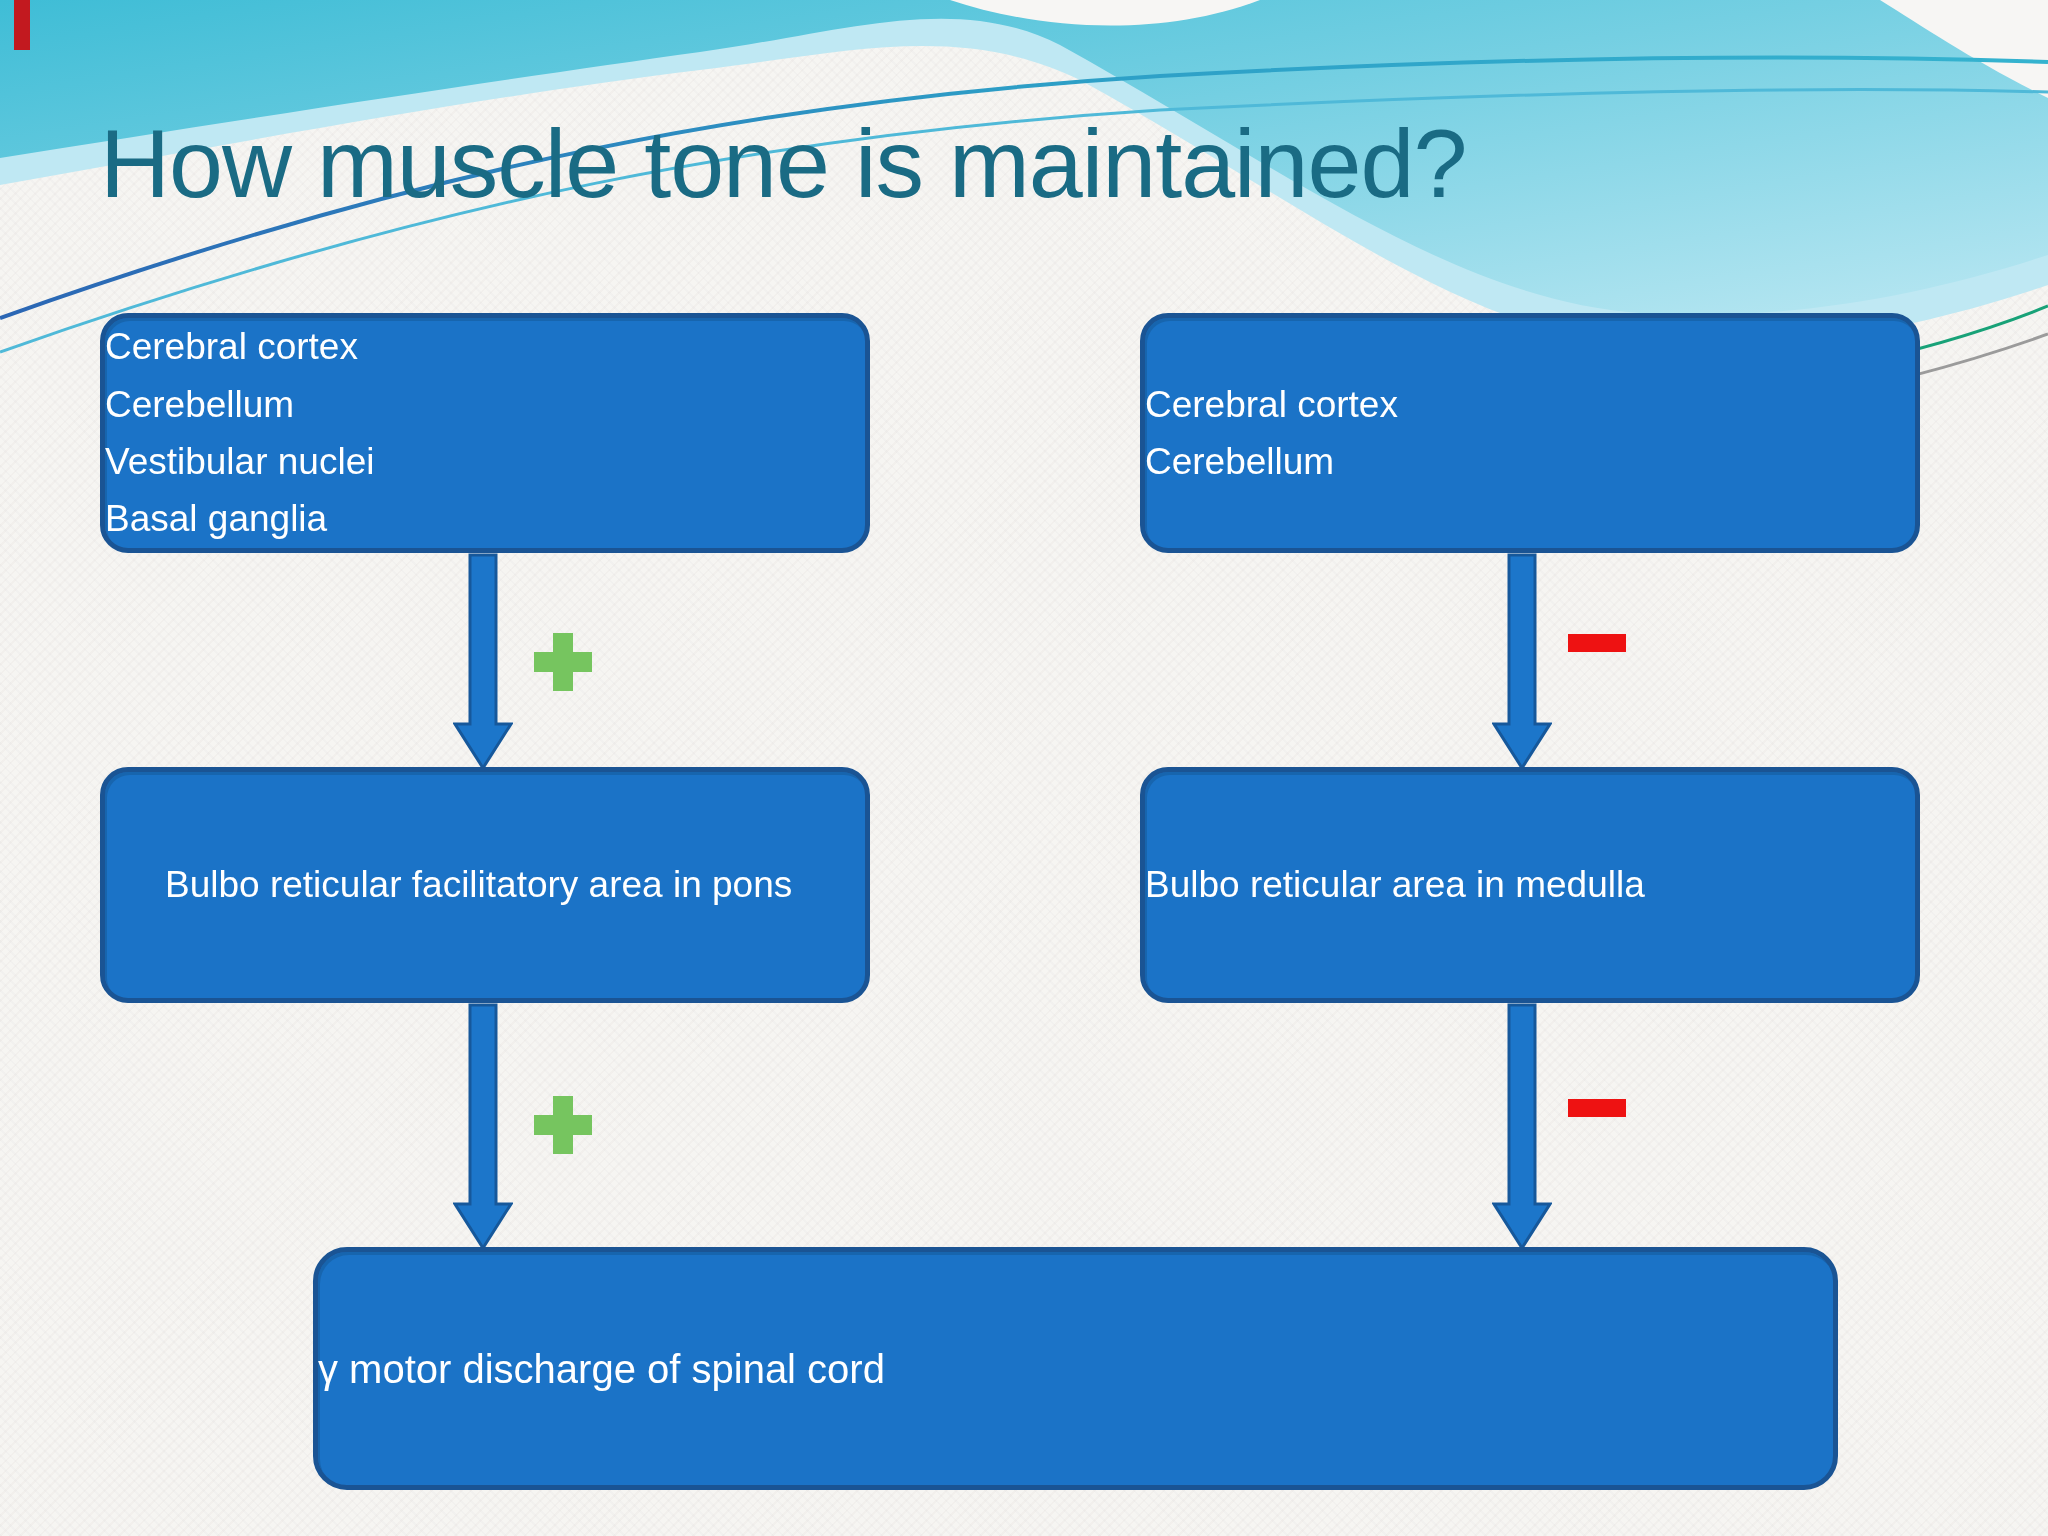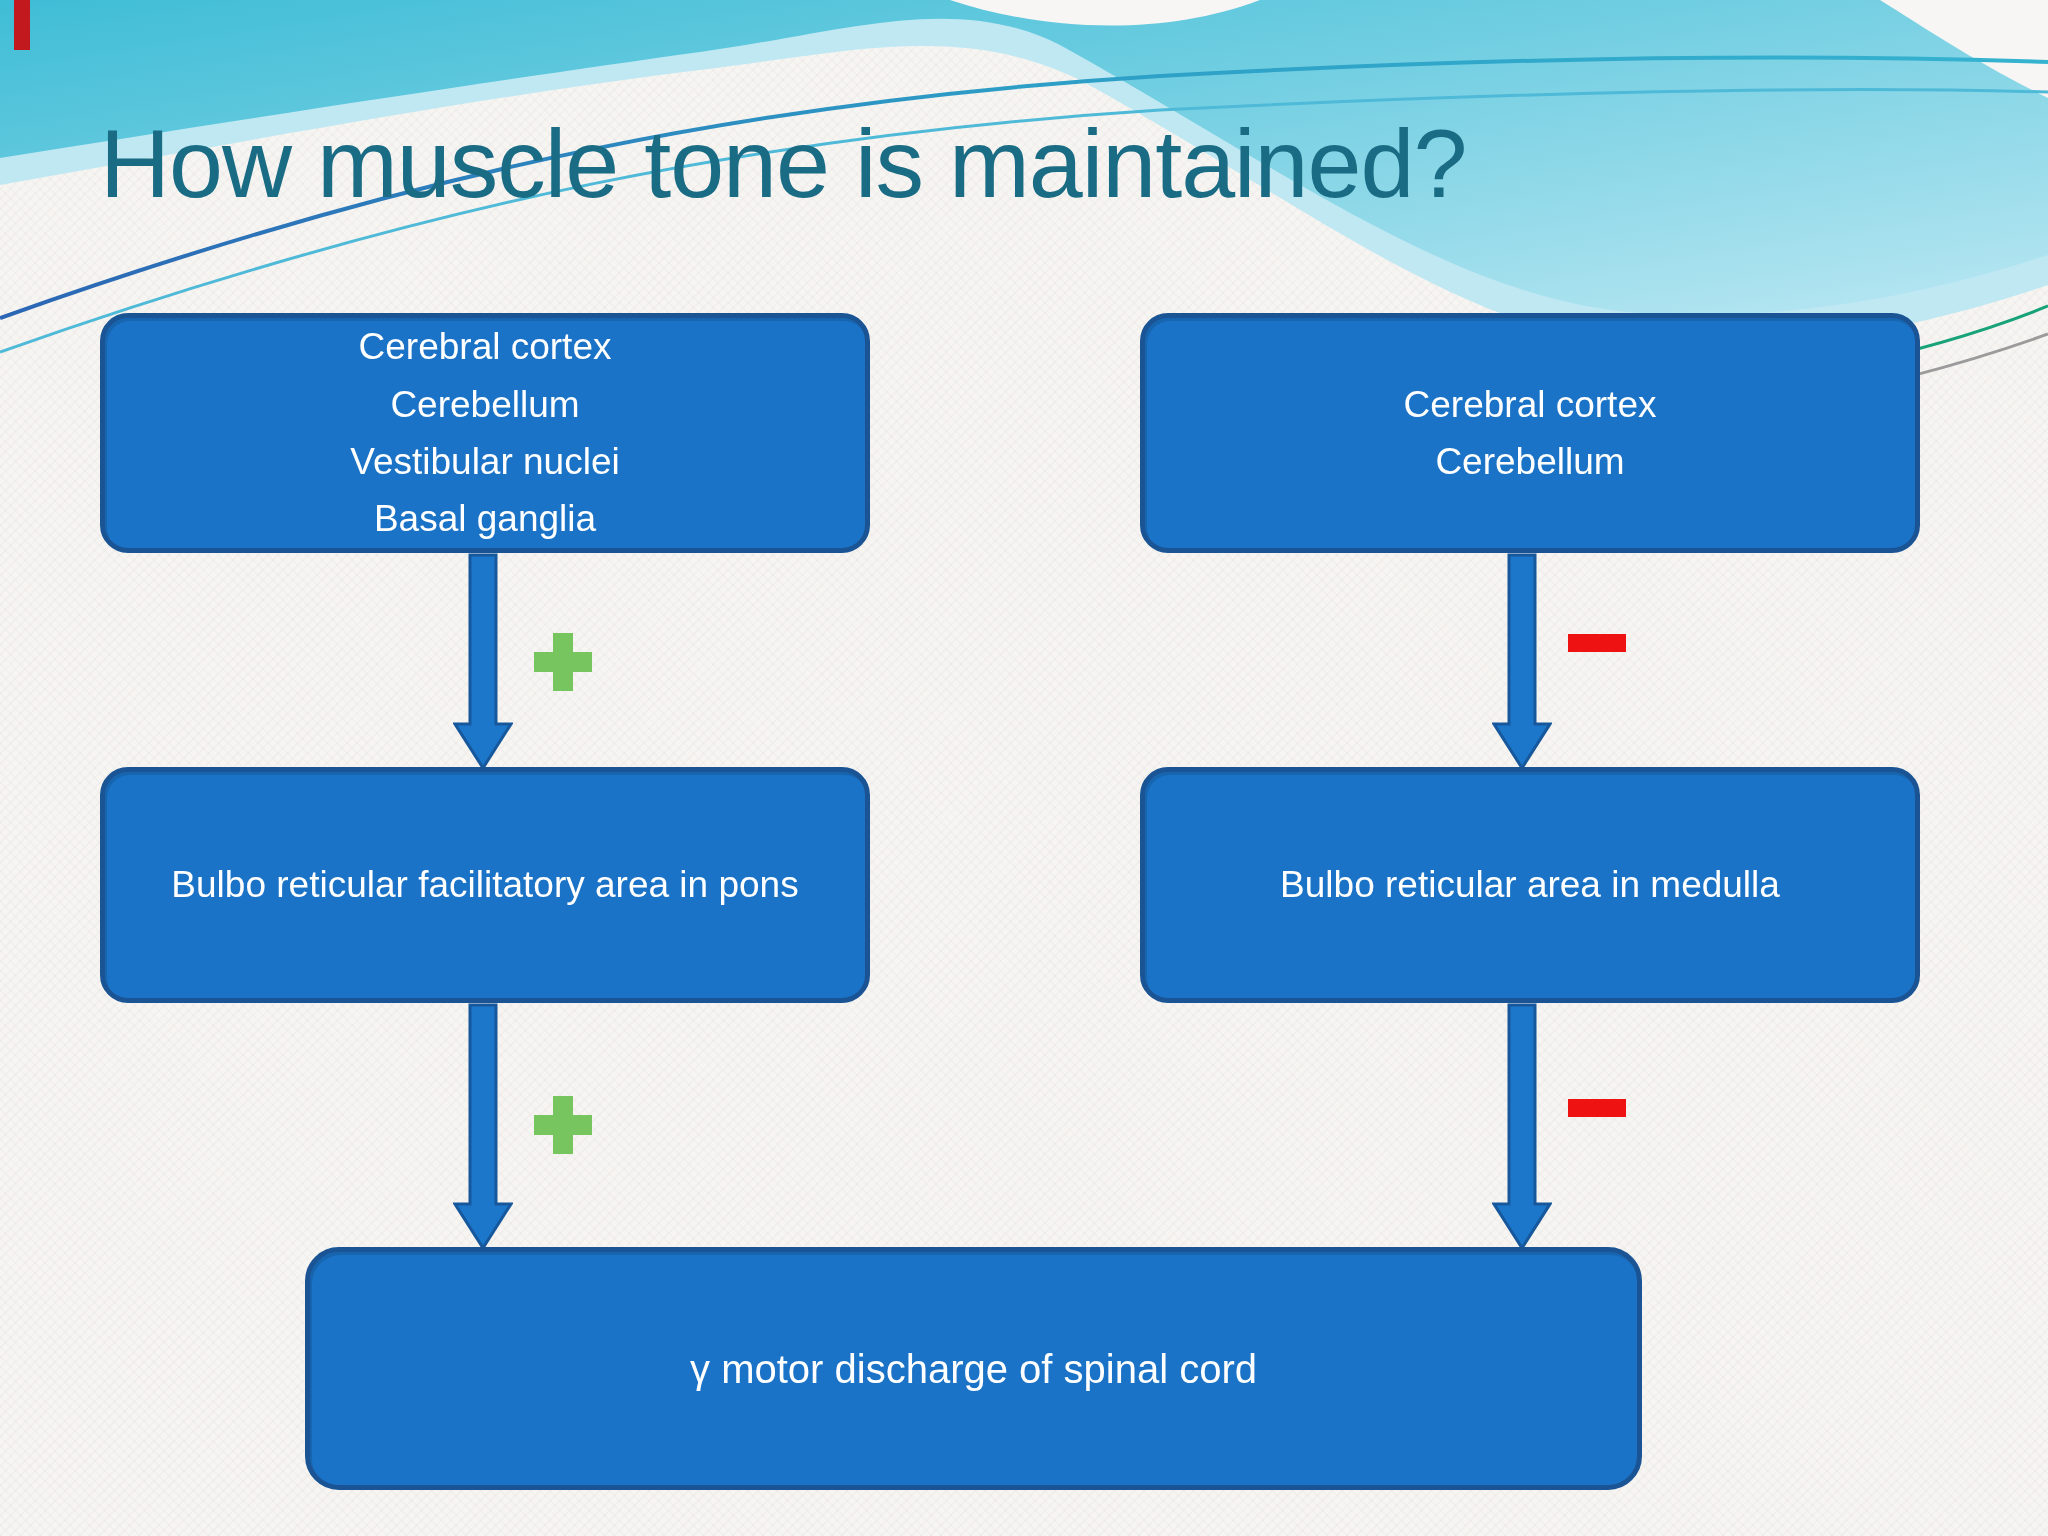--- a/index.html
+++ b/index.html
@@ -20,30 +20,30 @@
   .title{
     position:absolute;left:100px;top:108px;width:1860px;z-index:5;
     font-size:97px;letter-spacing:-1px;line-height:1.15;
     color:var(--title,#1a6b84);white-space:nowrap;
   }
   .fbox{
     position:absolute;z-index:4;box-sizing:border-box;
     background:var(--box-fill,#1b73c7);
     border:5px solid var(--box-border,#1a5494);
     border-radius:28px;
-    display:flex;flex-direction:column;align-items:center;justify-content:center;
+    display:flex;flex-direction:column;align-items:flex-start;justify-content:center;
     color:#ffffff;font-size:37px;line-height:1.55;text-align:center;
     box-shadow:inset 2px 3px 0 rgba(0,0,0,.12);
   }
   .fbox .bline{display:block;}
   #box-l1{left:100px;top:313px;width:770px;height:240px;}
   #box-r1{left:1140px;top:313px;width:780px;height:240px;}
   #box-l2{left:100px;top:767px;width:770px;height:236px;padding:10px 60px;}
   #box-r2{left:1140px;top:767px;width:780px;height:236px;}
-  #box-bottom{left:305px;top:1247px;width:1337px;height:243px;border-radius:34px;font-size:40px;}
+  #box-bottom{left:313px;top:1247px;width:1525px;height:243px;border-radius:34px;font-size:40px;}
   .arrow{position:absolute;z-index:3;}
   .arrow polygon{fill:var(--arrow-fill,#1c76ca);stroke:var(--arrow-stroke,#16589b);stroke-width:3;stroke-linejoin:miter;}
   .plus{position:absolute;width:58px;height:58px;z-index:3;}
   .plus::before{content:"";position:absolute;left:0;top:19px;width:58px;height:20px;background:var(--plus,#76c55f);}
   .plus::after{content:"";position:absolute;left:19px;top:0;width:20px;height:58px;background:var(--plus,#76c55f);}
   #plus-1{left:534px;top:633px;}
   #plus-2{left:534px;top:1096px;}
   .minus{position:absolute;width:58px;height:18px;background:var(--minus,#ee1212);z-index:3;}
   #minus-1{left:1568px;top:634px;}
   #minus-2{left:1568px;top:1099px;}

